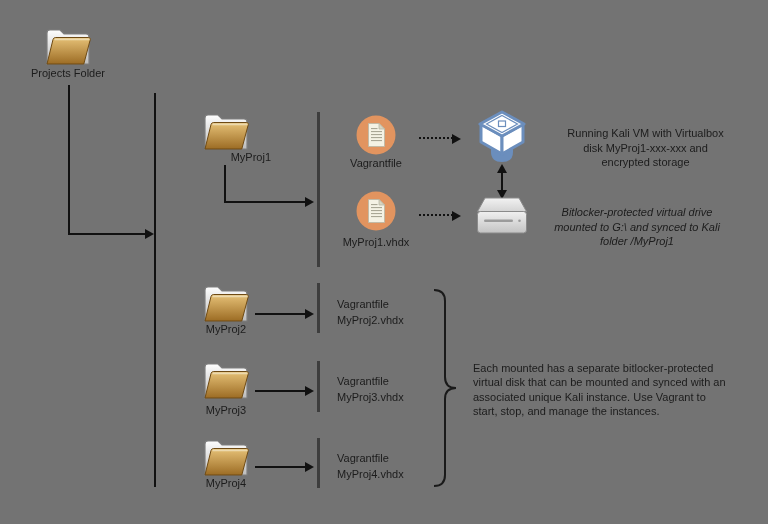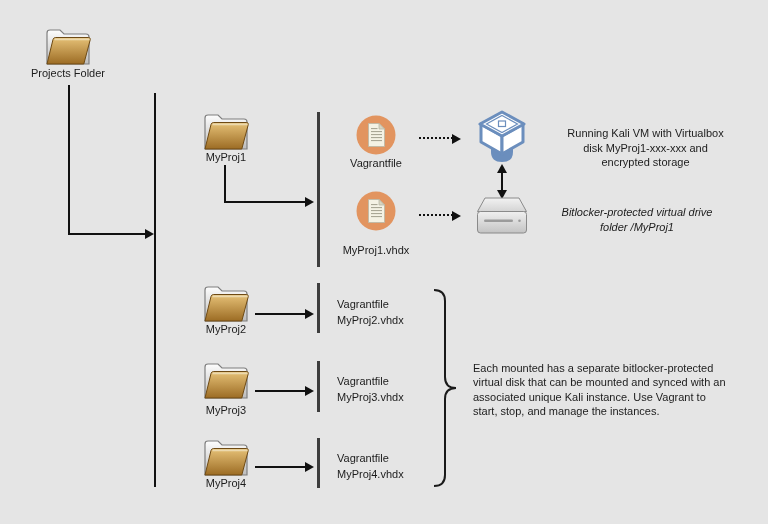--- a/index.html
+++ b/index.html
@@ -1,17 +1,17 @@
 <!DOCTYPE html>
 <html><head>
 <meta charset="utf-8">
 <style>
   html,body{margin:0;padding:0;background:#fff;}
   .canvas{
-    position:relative;width:768px;height:524px;background:#e5e5e5;overflow:hidden;
+    position:relative;width:768px;height:524px;background:#737373;overflow:hidden;
     font-family:"Liberation Sans", sans-serif;color:#1c1c1c;
   }
   .abs{position:absolute;}
   .lbl{position:absolute;font-size:11px;line-height:13px;text-align:center;color:#1c1c1c;white-space:nowrap;}
   .ann{position:absolute;font-size:11px;line-height:14.5px;text-align:center;color:#1c1c1c;}
   .ann-left{position:absolute;font-size:11px;line-height:14.3px;text-align:left;color:#1c1c1c;}
   .files{position:absolute;font-size:11px;line-height:15.5px;text-align:left;color:#1c1c1c;white-space:nowrap;}
   .vline{position:absolute;width:2px;background:#111;}
   .hline{position:absolute;height:2px;background:#111;}
   .sep{position:absolute;width:3px;background:#3d3d3d;}
@@ -61,21 +61,21 @@
   <div class="arr-r" style="left:145px;top:229px;"></div>
   <div class="vline" style="left:154px;top:93px;height:394px;"></div>
 
   <div class="abs" style="left:203px;top:111px;width:46px;height:40px;">
     <svg viewBox="0 0 46 40" width="46" height="40">
       <path d="M2,38 L2,7 Q2,4 5,4 L15,4 L19,8 L41,8 Q44,8 44,11 L44,38 Z" fill="url(#gFB)" stroke="#7f7f7f" stroke-width="1.2"></path>
       <path d="M2,38 L8,13.5 Q8.5,11.5 10.8,11.5 L43.2,11.5 Q45.8,11.5 45.2,13.8 L38.8,38 Z" fill="url(#gFF)" stroke="#6e4a14" stroke-width="1"></path>
       <path d="M9.5,13.4 L44.6,13.4" stroke="#ecd9ae" stroke-width="1.6"></path>
     </svg>
   </div>
-  <div class="lbl" style="left:181px;top:151px;width:90px;">MyProj1</div>
+  <div class="lbl" style="left:181px;top:151px;width:90px;text-align:right;">MyProj1</div>
 
   <div class="vline" style="left:224px;top:165px;height:38px;"></div>
   <div class="hline" style="left:224px;top:201px;width:82px;"></div>
   <div class="arr-r" style="left:305px;top:197px;"></div>
   <div class="sep" style="left:317px;top:112px;height:155px;"></div>
 
   <div class="abs" style="left:356px;top:115px;width:40px;height:40px;">
     <svg viewBox="0 0 40 40" width="40" height="40">
       <circle cx="20" cy="20" r="19.5" fill="#E2945F"></circle>
       <path d="M12.5,8.5 L23,8.5 L28.5,14 L28.5,31.5 L12.5,31.5 Z" fill="#F4F2E4" stroke="#B9B7A6" stroke-width="0.8"></path>
@@ -98,21 +98,21 @@
       <path d="M23,8.5 L23,14 L28.5,14 Z" fill="#D8D5C0" stroke="#B9B7A6" stroke-width="0.8"></path>
       <g fill="#A9A795">
         <rect x="15" y="13" width="6.5" height="1.1"></rect>
         <rect x="15" y="16" width="11" height="1.1"></rect>
         <rect x="15" y="19" width="11" height="1.1"></rect>
         <rect x="15" y="22" width="11" height="1.1"></rect>
         <rect x="15" y="25" width="11" height="1.1"></rect>
       </g>
     </svg>
   </div>
-  <div class="lbl" style="left:326px;top:244px;width:100px;">MyProj1.vhdx</div>
+  <div class="lbl" style="left:326px;top:236px;width:100px;">MyProj1.vhdx</div>
 
   <div class="dotline" style="left:419px;top:137px;width:34px;"></div>
   <div class="arr-r" style="left:452px;top:134px;"></div>
   <div class="dotline" style="left:419px;top:214px;width:34px;"></div>
   <div class="arr-r" style="left:452px;top:211px;"></div>
 
   <div class="abs" style="left:478px;top:110px;width:48px;height:52px;">
     <svg viewBox="0 0 48 54" width="48" height="54">
       <path d="M13,30 L35,30 L35,42 Q35,52 24,52 Q13,52 13,42 Z" fill="#6B8EBD"></path>
       <path d="M3,14 L24,26 L24,44 L3,32 Z" fill="#ffffff" stroke="#6B8EBD" stroke-width="3" stroke-linejoin="round"></path>
@@ -136,20 +136,21 @@
     </svg>
   </div>
 
   <div class="ann" style="left:538px;top:126px;width:215px;">
     <div>Running Kali VM with Virtualbox</div>
     <div>disk MyProj1-xxx-xxx and</div>
     <div>encrypted storage</div>
   </div>
   <div class="ann" style="left:521px;top:205px;width:232px;font-style:italic;">
     <div>Bitlocker-protected virtual drive</div>
+    <div>mounted to G:\ and synced to Kali</div>
     <div>folder /MyProj1</div>
   </div>
 
   <div class="abs" style="left:203px;top:283px;width:46px;height:40px;">
     <svg viewBox="0 0 46 40" width="46" height="40">
       <path d="M2,38 L2,7 Q2,4 5,4 L15,4 L19,8 L41,8 Q44,8 44,11 L44,38 Z" fill="url(#gFB)" stroke="#7f7f7f" stroke-width="1.2"></path>
       <path d="M2,38 L8,13.5 Q8.5,11.5 10.8,11.5 L43.2,11.5 Q45.8,11.5 45.2,13.8 L38.8,38 Z" fill="url(#gFF)" stroke="#6e4a14" stroke-width="1"></path>
       <path d="M9.5,13.4 L44.6,13.4" stroke="#ecd9ae" stroke-width="1.6"></path>
     </svg>
   </div>

